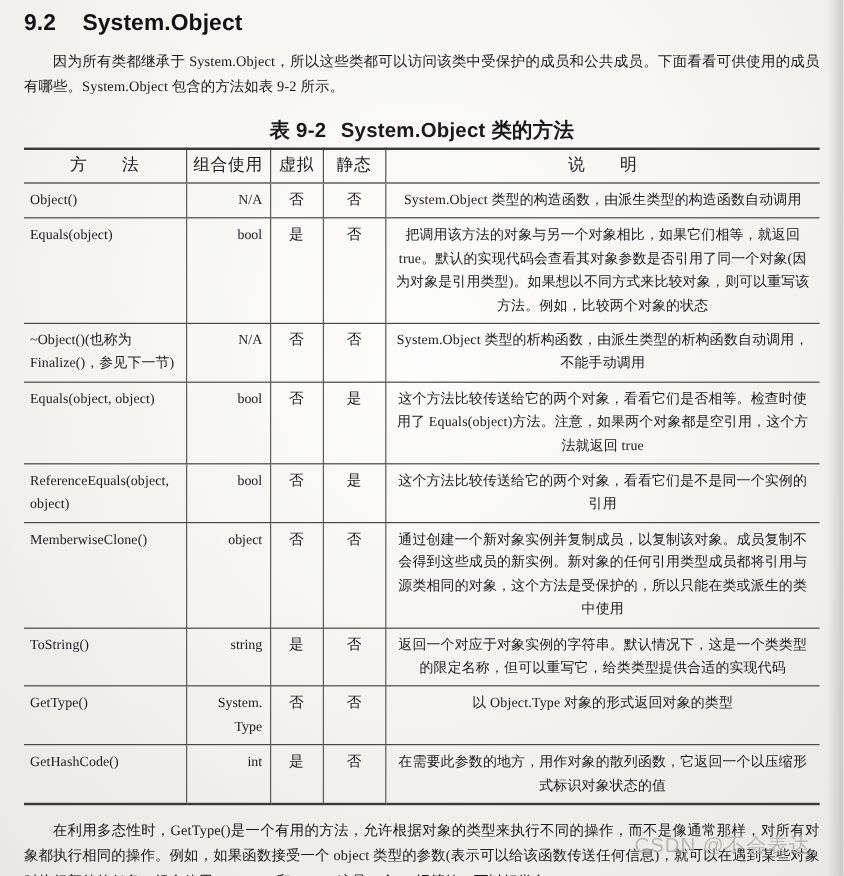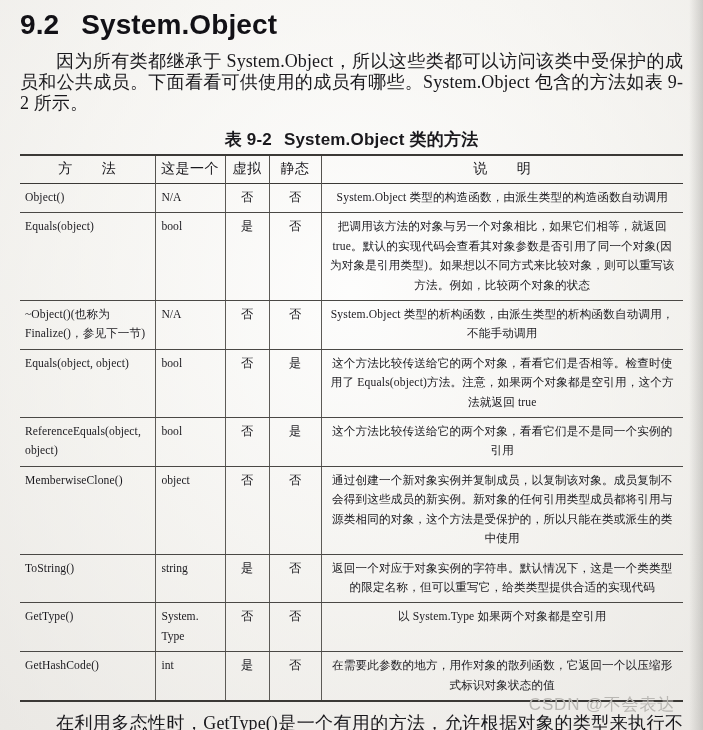--- a/index.html
+++ b/index.html
@@ -38,33 +38,33 @@
     padding: 0 20px;
     box-sizing: border-box;
     width: 703px;
   }
 
   
   .section-heading {
     margin: 9px 0 0 0;
     font-family: "Liberation Sans", "DejaVu Sans", sans-serif;
     font-weight: bold;
-    font-size: 28px;
+    font-size: 19px;
     letter-spacing: 0.1px;
     color: #121116;
     display: flex;
     align-items: baseline;
   }
   .section-heading .num {
     margin-right: 22px;
   }
 
   
   .para {
-    font-size: 18px;
+    font-size: 12px;
     line-height: 21px;
     text-align: justify;
     text-justify: inter-ideograph;
     margin: 0;
     color: #19181c;
     letter-spacing: 0.1px;
   }
   .para.indent {
     text-indent: 2em;
   }
@@ -123,21 +123,21 @@
     border-left: 1px solid #5d5b57;
     border-right: 1px solid #5d5b57;
     border-bottom: 1px solid #4a4845;
     line-height: 19.4px;
   }
   table.methods tbody td:first-child { border-left: none; padding-left: 5px; }
   table.methods tbody td:last-child  { border-right: none; }
   table.methods tbody tr:last-child td { border-bottom: 2.2px solid #3b3936; }
 
   td.col-method  { text-align: left; letter-spacing: 0.1px; }
-  td.col-return  { text-align: left; margin-top: 28px; }
+  td.col-return  { text-align: right; margin-top: 28px; }
   td.col-virtual,
   td.col-static  { text-align: center; font-size: 12.2px; }
   td.col-desc    { text-align: center; letter-spacing: 0.15px; }
 
   
   .after-table { margin-top: 11px; }
   .after-table .para + .para { margin-top: 1px; }
 
   
   .watermark {
@@ -173,21 +173,21 @@
       <colgroup>
         <col class="c-method">
           <col class="c-return">
           <col class="c-virtual">
           <col class="c-static">
           <col class="c-desc">
       </colgroup>
       <thead>
         <tr>
           <th>方　　法</th>
-          <th>这是一个</th>
+          <th>组合使用</th>
           <th>虚拟</th>
           <th>静态</th>
           <th>说　　明</th>
         </tr>
       </thead>
       <tbody>
         <tr>
           <td class="col-method">Object()</td>
           <td class="col-return">N/A</td>
           <td class="col-virtual">否</td>
@@ -234,21 +234,21 @@
           <td class="col-return">string</td>
           <td class="col-virtual">是</td>
           <td class="col-static">否</td>
           <td class="col-desc">返回一个对应于对象实例的字符串。默认情况下，这是一个类类型的限定名称，但可以重写它，给类类型提供合适的实现代码</td>
         </tr>
         <tr>
           <td class="col-method">GetType()</td>
           <td class="col-return">System. Type</td>
           <td class="col-virtual">否</td>
           <td class="col-static">否</td>
-          <td class="col-desc">以 System.Type 如果两个对象都是空引用</td>
+          <td class="col-desc">以 Object.Type 对象的形式返回对象的类型</td>
         </tr>
         <tr>
           <td class="col-method">GetHashCode()</td>
           <td class="col-return">int</td>
           <td class="col-virtual">是</td>
           <td class="col-static">否</td>
           <td class="col-desc">在需要此参数的地方，用作对象的散列函数，它返回一个以压缩形式标识对象状态的值</td>
         </tr>
       </tbody>
     </table>

